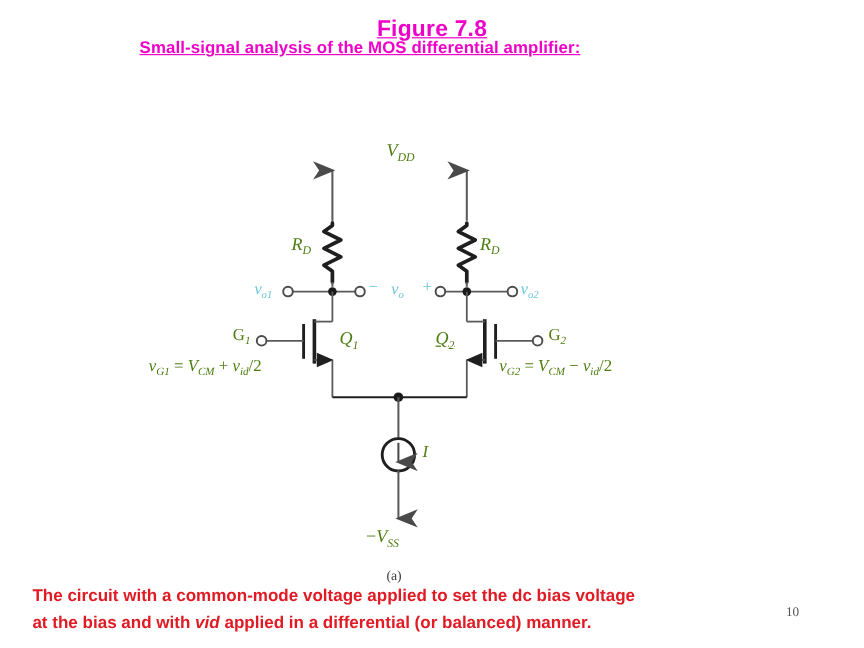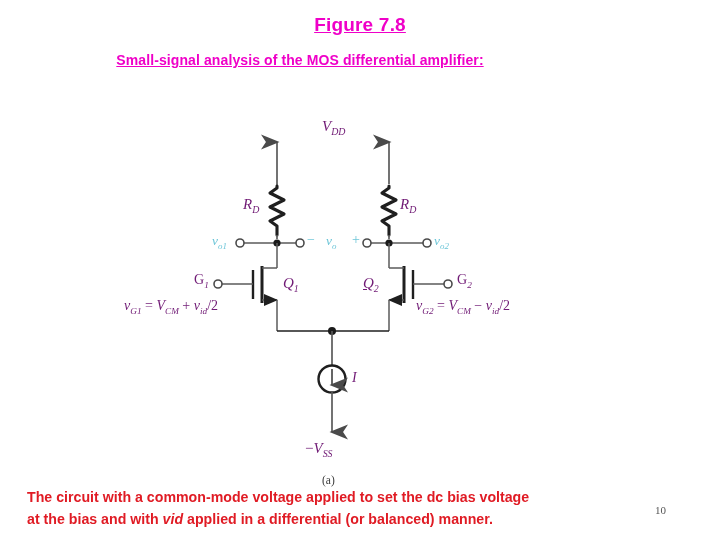--- a/index.html
+++ b/index.html
@@ -11,21 +11,21 @@
   }
   .slide{position:relative;width:720px;height:540px;background:#fff;}
 
   
   .title{
     position:absolute;top:14px;left:0;width:720px;text-align:center;
     font-size:19px;font-weight:bold;color:#ef00c8;
     text-decoration:underline;letter-spacing:0.2px;
   }
   .subtitle{
-    position:absolute;top:52px;left:0;width:600px;text-align:center;
+    position:absolute;top:31px;left:0;width:600px;text-align:center;
     font-size:14px;font-weight:600;color:#ef00c8;
     text-decoration:underline;letter-spacing:0.1px;
   }
 
   
   .caption{
     position:absolute;left:27px;top:486px;width:620px;
     font-size:14.2px;font-weight:600;color:#e01b24;line-height:22px;
   }
   .caption .ln{display:block;white-space:nowrap;}
@@ -39,21 +39,21 @@
     font-size:11.5px;color:#3b3b3b;font-family:"Liberation Serif",serif;
   }
 
   
   .circuit{position:absolute;left:0;top:100px;width:720px;height:380px;}
   .circuit svg{display:block;}
 
   
   .m{
     position:absolute;font-family:"Liberation Serif",serif;
-    font-style:italic;color:#701a75;white-space:nowrap;
+    font-style:italic;color:#4d7c0f;white-space:nowrap;
   }
   .m sub{font-size:0.66em;font-style:italic;}
   .cyan{color:#6ec6d8;}
   .nm{font-style:normal;}
 </style>
 </head>
 <body>
 
 <div class="slide">
 

